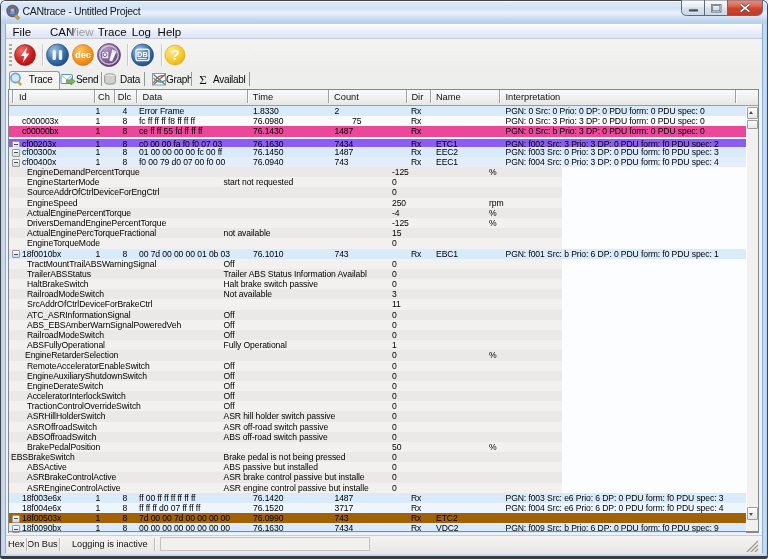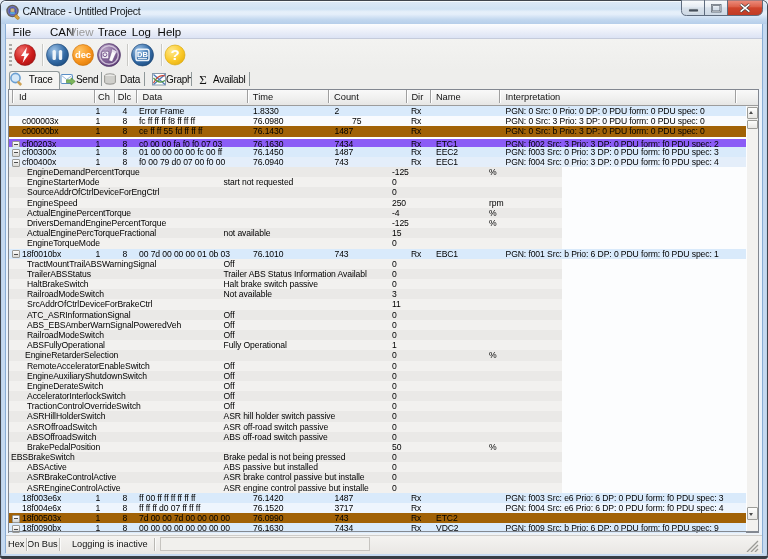--- a/index.html
+++ b/index.html
@@ -220,21 +220,21 @@
 <div class="r" style="top:116.18px;background:#f9fbfe">
 <span style="left:13px">c000003x</span>
 <span style="left:86.5px">1</span>
 <span style="left:113.5px">8</span>
 <span style="left:130px">fc ff ff ff f8 ff ff ff</span>
 <span style="left:244px">76.0980</span>
 <span style="left:343px">75</span>
 <span style="left:402px">Rx</span>
 <span style="left:496.5px">PGN: 0 Src: 3 Prio: 3 DP: 0 PDU form: 0 PDU spec: 0</span>
 </div>
-<div class="r" style="top:126.36px;background:#a16207">
+<div class="r" style="top:126.36px;background:#ec4899">
 <span style="left:13px">c00000bx</span>
 <span style="left:86.5px">1</span>
 <span style="left:113.5px">8</span>
 <span style="left:130px">ce ff ff 55 fd ff ff ff</span>
 <span style="left:244px">76.1430</span>
 <span style="left:325.5px">1487</span>
 <span style="left:402px">Rx</span>
 <span style="left:496.5px">PGN: 0 Src: b Prio: 3 DP: 0 PDU form: 0 PDU spec: 0</span>
 </div>
 <div class="r" style="top:139px;background:#8b5cf6">

